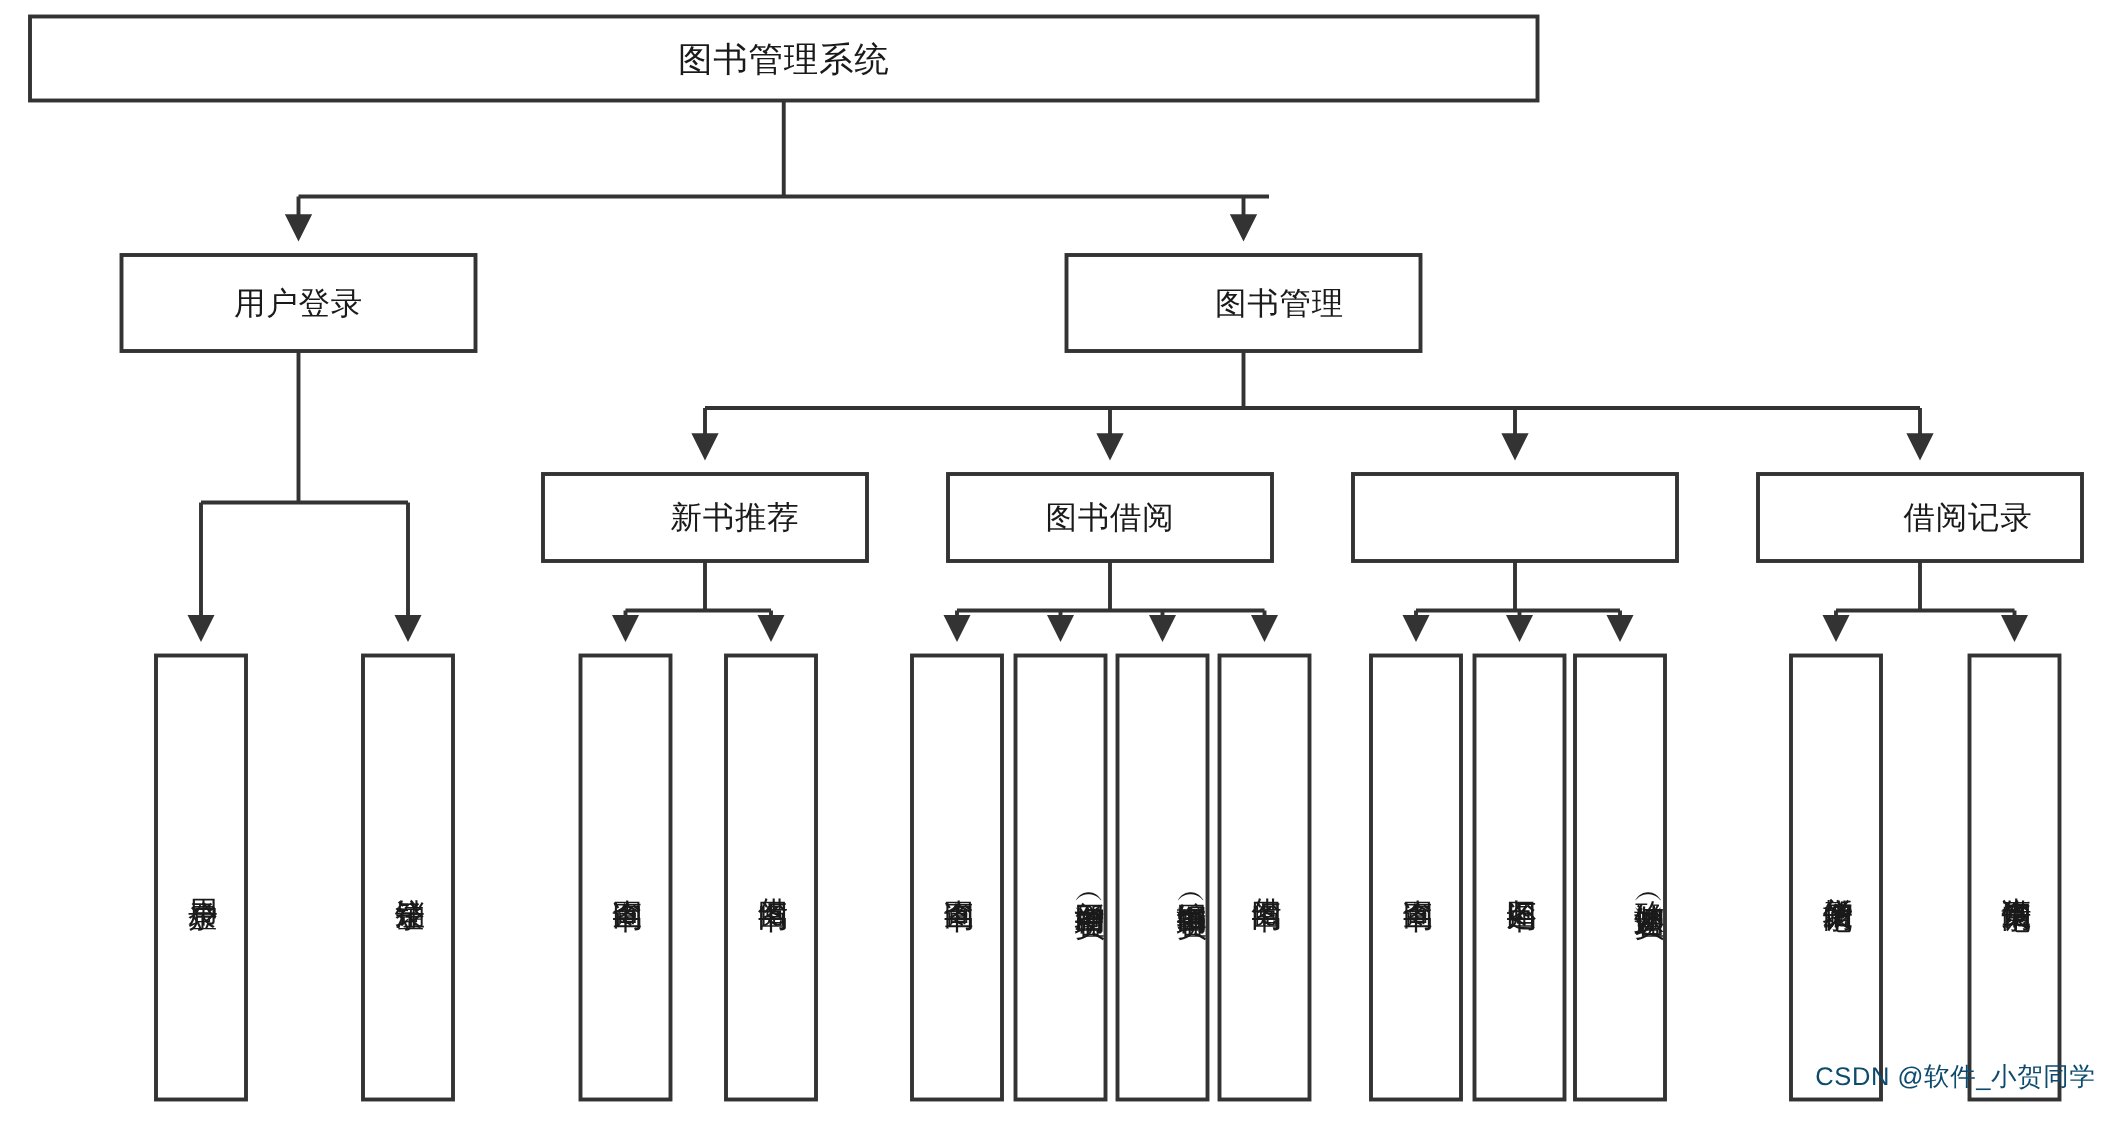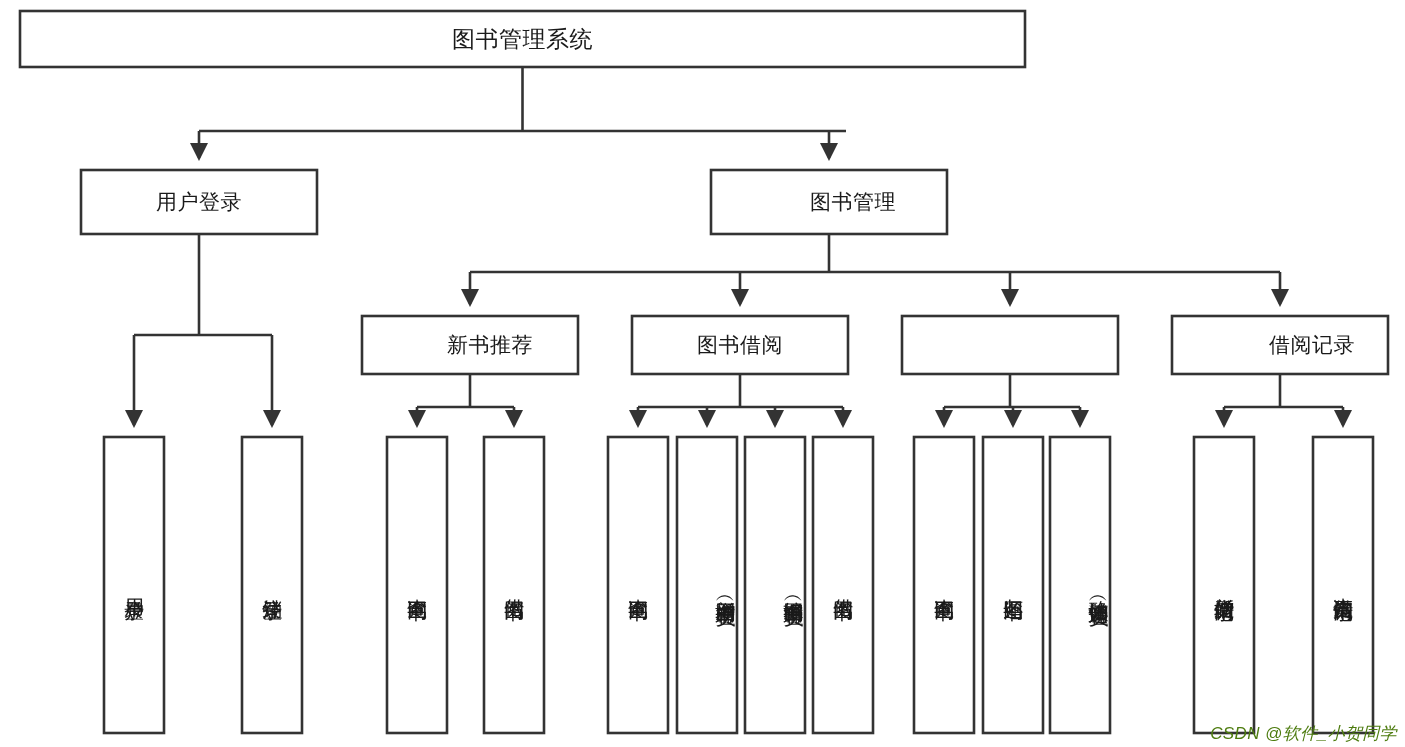--- a/index.html
+++ b/index.html
@@ -65,26 +65,25 @@
     line-height: 1.18;
     writing-mode: vertical-rl;
     text-orientation: upright;
     letter-spacing: 1px;
     white-space: nowrap;
     pointer-events: none;
   }
   .watermark {
     position: absolute;
     right: 8px;
-    bottom: 2px;
-    color: #4d7c0f;
+    bottom: 18px;
+    color: #0c4a6e;
     font-size: 17px;
     letter-spacing: 0.4px;
     white-space: nowrap;
-    font-style: italic;
   }
 </style>
 </head>
 <body>
 
 <div id="diagram-root">
 
   <svg class="diagram-canvas" viewBox="0 0 1405 747">
     <defs>
       <marker id="arrow" viewBox="0 0 12 12" refX="10" refY="6" markerWidth="7" markerHeight="7" orient="auto-start-reverse">

